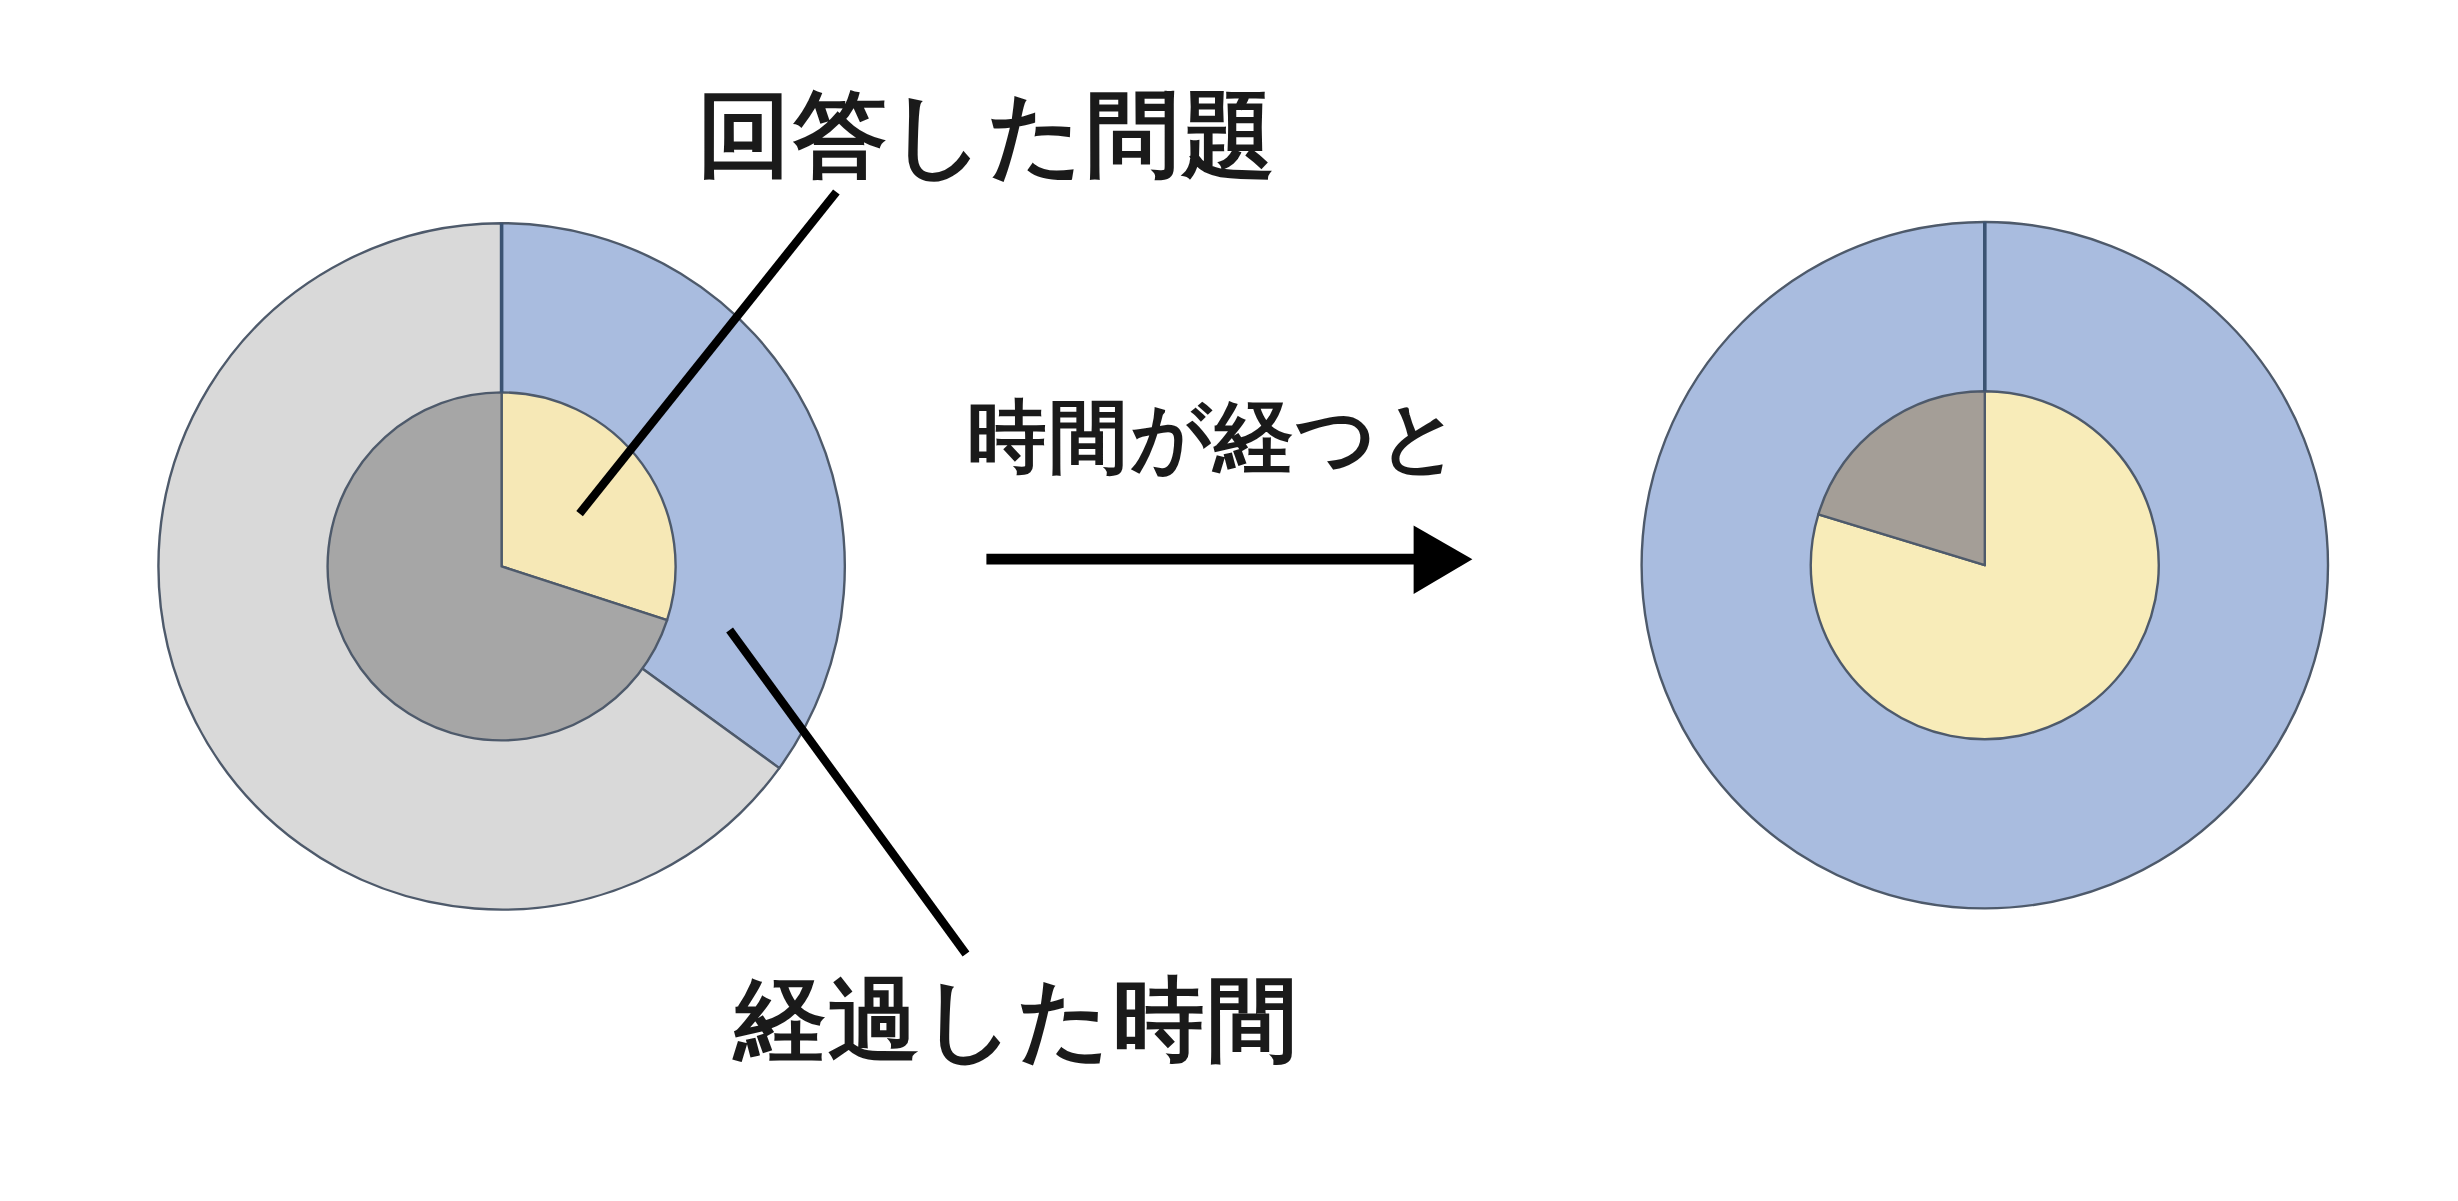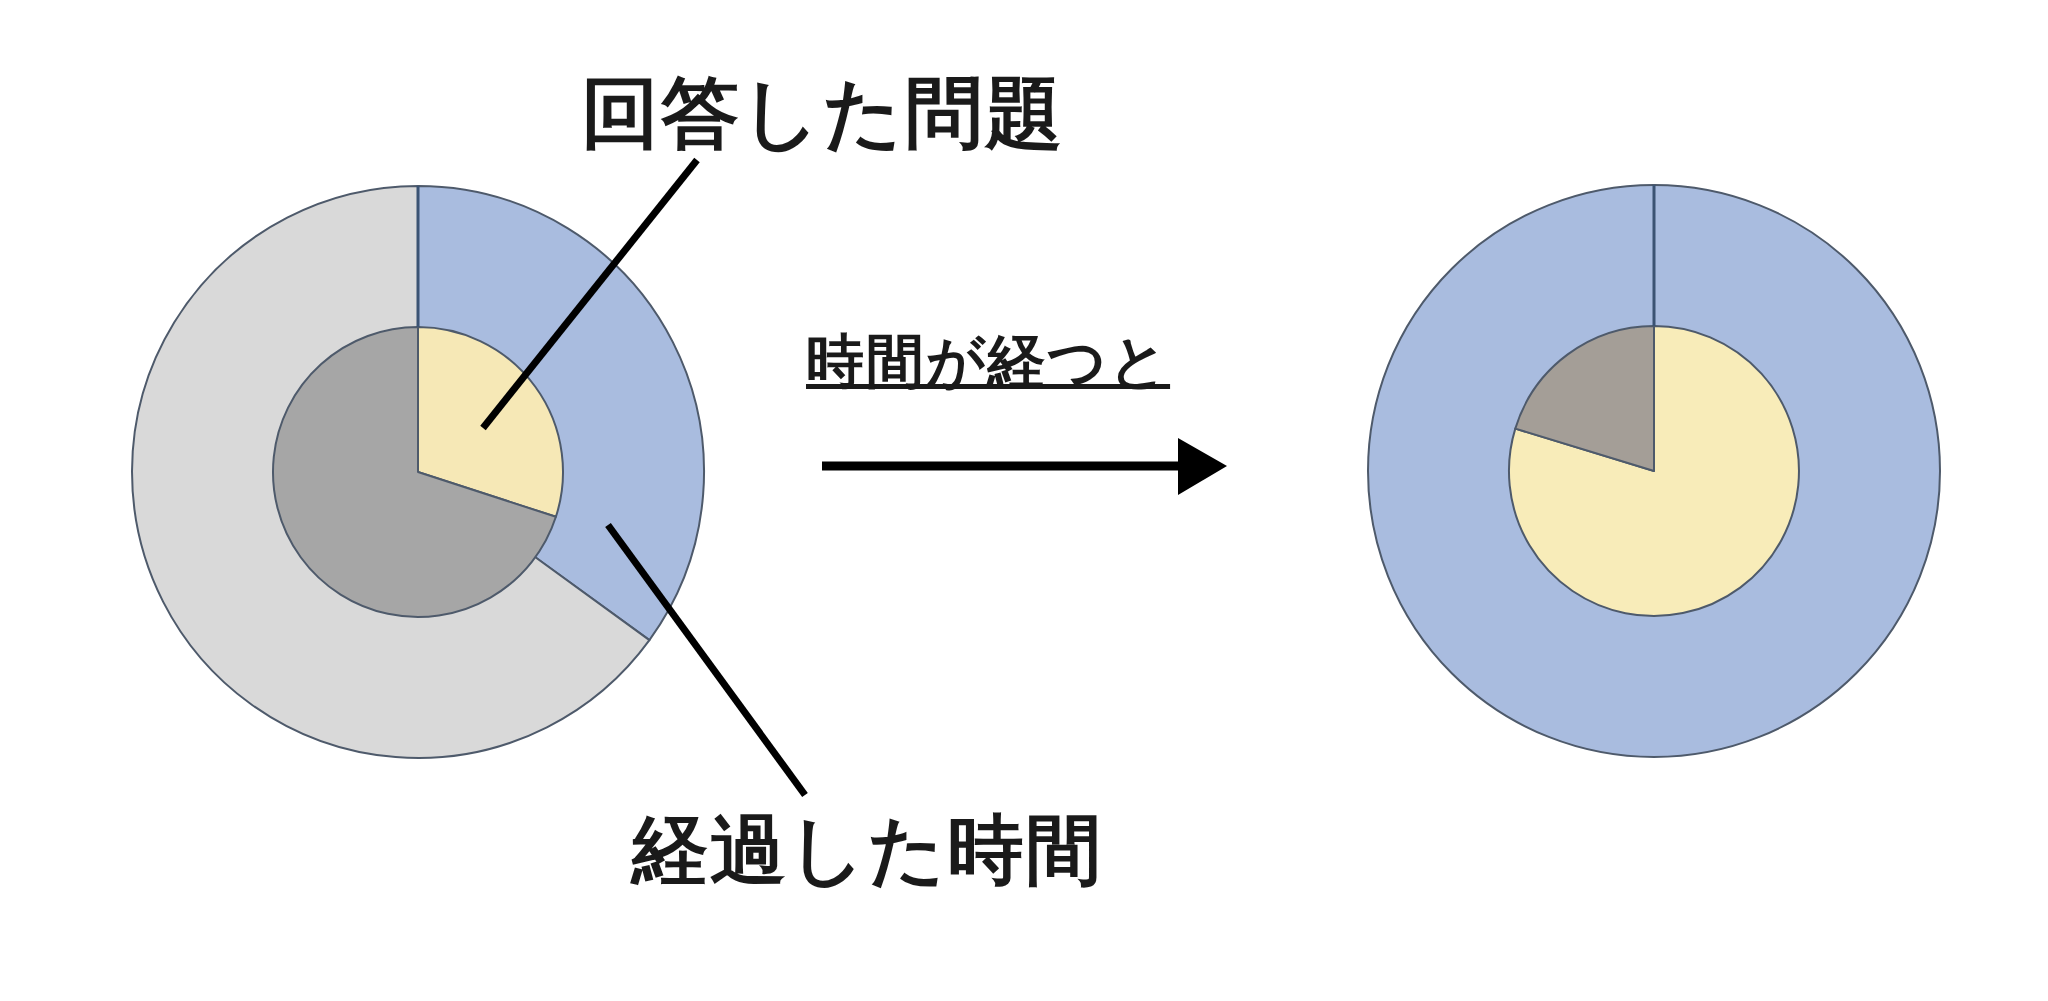--- a/index.html
+++ b/index.html
@@ -22,22 +22,22 @@
   }
   .fig-label {
     position: absolute;
     color: #1a1a1a;
     font-weight: 700;
     white-space: nowrap;
     letter-spacing: 2px;
     line-height: 1;
   }
   #label-answered   { left: 581px; top: 74px;  font-size: 78px; }
-  #label-transition { left: 806px; top: 332px; font-size: 58px; text-decoration: underline; }
-  #label-elapsed    { left: 612px; top: 812px; font-size: 76px; margin-left: 20px; }
+  #label-transition { left: 806px; top: 332px; font-size: 66px; }
+  #label-elapsed    { left: 612px; top: 812px; font-size: 76px; }
 </style>
 </head>
 <body>
 
 <div id="canvas">
 
   <svg id="diagram-svg" width="2048" height="1001" viewBox="0 0 2048 1001">
 
     <g id="charts-layer">
         <g>

